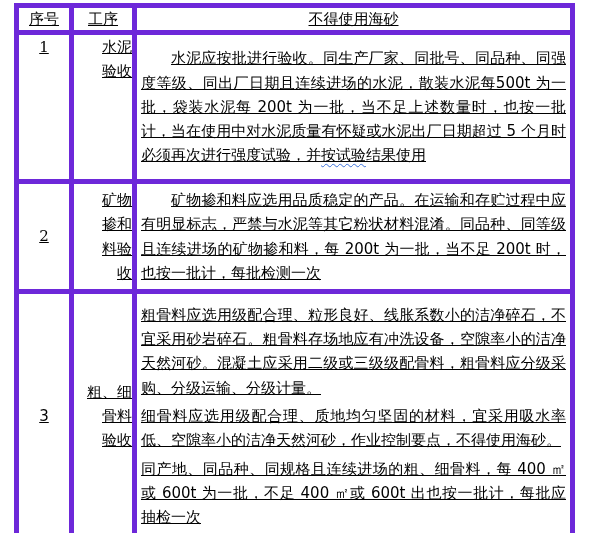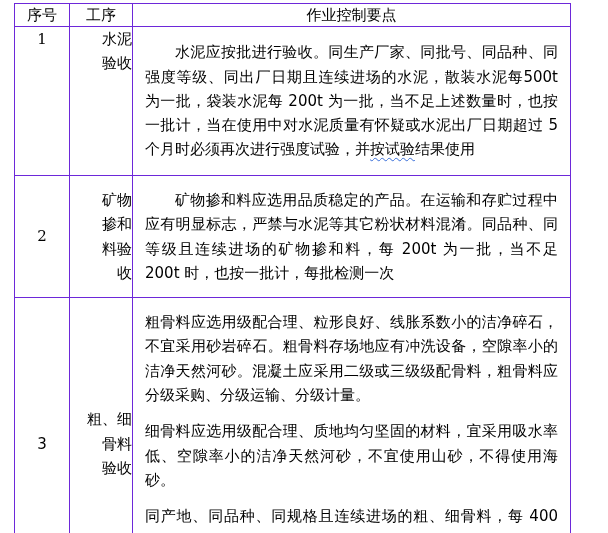--- a/index.html
+++ b/index.html
@@ -4,58 +4,59 @@
 <style>
   html, body { margin: 0; padding: 0; background: #ffffff; }
   body { width: 608px; height: 533px; overflow: hidden; position: relative;
          font-family: "DejaVu Sans", "Liberation Sans", sans-serif; color: #000; }
   table.doc {
     position: absolute; left: 14px; top: 3px;
     border-collapse: collapse; table-layout: fixed;
     width: 556px;
   }
   table.doc td, table.doc th {
-    border: 1px solid #6d28d9;
+    border: 5px solid #6d28d9;
     font-size: 15px;
     line-height: 24.3px;
     padding: 0;
     vertical-align: middle;
     font-weight: normal;
+    text-decoration: underline;
   }
   col.c1 { width: 55px; }
   col.c2 { width: 63px; }
   col.c3 { width: 438px; }
   th { height: 22px; text-align: center; line-height: 22px !important; }
   td.num { text-align: center; font-family: "DejaVu Serif", "Liberation Serif", serif; }
   td.num.sans { font-family: "DejaVu Sans", "Liberation Sans", sans-serif; }
   td.proc { text-align: right; padding: 0 4px; }
   td.proc.top { vertical-align: top; }
   td.ctrl { padding: 0 6px 0 5px; text-align: justify; vertical-align: top; }
   .indent { text-indent: 30px; }
-  .para { margin: 12px; }
+  .para { margin: 4px; }
   .squiggle { text-decoration: underline wavy #3a6fd8; text-underline-offset: 3px; text-decoration-thickness: 1px; }
   .row1 { height: 149px; }
   .row2 { height: 101px; }
   .row3 { height: 249px; }
   .row4 { height: 10px; }
 </style>
 </head>
 <body>
 
 <table class="doc">
   <colgroup>
     <col class="c1">
       <col class="c2">
       <col class="c3">
   </colgroup>
   <thead>
     <tr>
       <th>序号</th>
       <th>工序</th>
-      <th>作业控制要点</th>
+      <th>不得使用海砂</th>
     </tr>
   </thead>
   <tbody>
     <tr class="row1">
       <td class="num" style="vertical-align:top;">1</td>
       <td class="proc top">
         <span>水泥<br>验收</span>
       </td>
       <td class="ctrl">
         <p class="para indent"><span>水泥应按批进行验收。同生产厂家、同批号、同品种、同强度等级、同出厂日期且连续进场的水泥，散装水泥每500t 为一批，袋装水泥每 200t 为一批，当不足上述数量时，也按一批计，当在使用中对水泥质量有怀疑或水泥出厂日期超过 5 个月时必须再次进行强度试验，并</span><span class="squiggle">按试验</span><span>结果使用</span></p>
@@ -70,21 +71,21 @@
         <p class="para indent">矿物掺和料应选用品质稳定的产品。在运输和存贮过程中应有明显标志，严禁与水泥等其它粉状材料混淆。同品种、同等级且连续进场的矿物掺和料，每 200t 为一批，当不足 200t 时，也按一批计，每批检测一次</p>
       </td>
     </tr>
     <tr class="row3">
       <td class="num sans">3</td>
       <td class="proc">
         <span>粗、细<br>骨料<br>验收</span>
       </td>
       <td class="ctrl">
         <p class="para">粗骨料应选用级配合理、粒形良好、线胀系数小的洁净碎石，不宜采用砂岩碎石。粗骨料存场地应有冲洗设备，空隙率小的洁净天然河砂。混凝土应采用二级或三级级配骨料，粗骨料应分级采购、分级运输、分级计量。</p>
-        <p class="para">细骨料应选用级配合理、质地均匀坚固的材料，宜采用吸水率低、空隙率小的洁净天然河砂，不宜使用山砂，不得使用海砂。</p>
+        <p class="para">细骨料应选用级配合理、质地均匀坚固的材料，宜采用吸水率低、空隙率小的洁净天然河砂，作业控制要点，不得使用海砂。</p>
         <p class="para">同产地、同品种、同规格且连续进场的粗、细骨料，每 400 ㎡或 600t 为一批，不足 400 ㎡或 600t 出也按一批计，每批应抽检一次</p>
       </td>
     </tr>
     <tr class="row4">
       <td></td>
       <td></td>
       <td></td>
     </tr>
   </tbody>
 </table>

